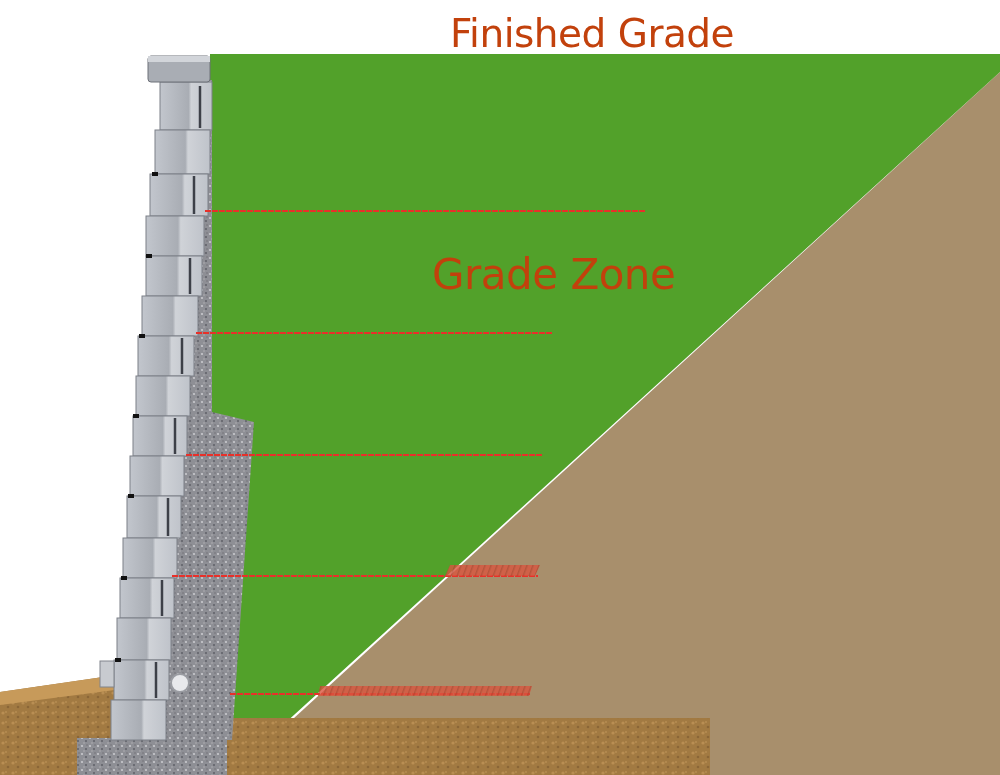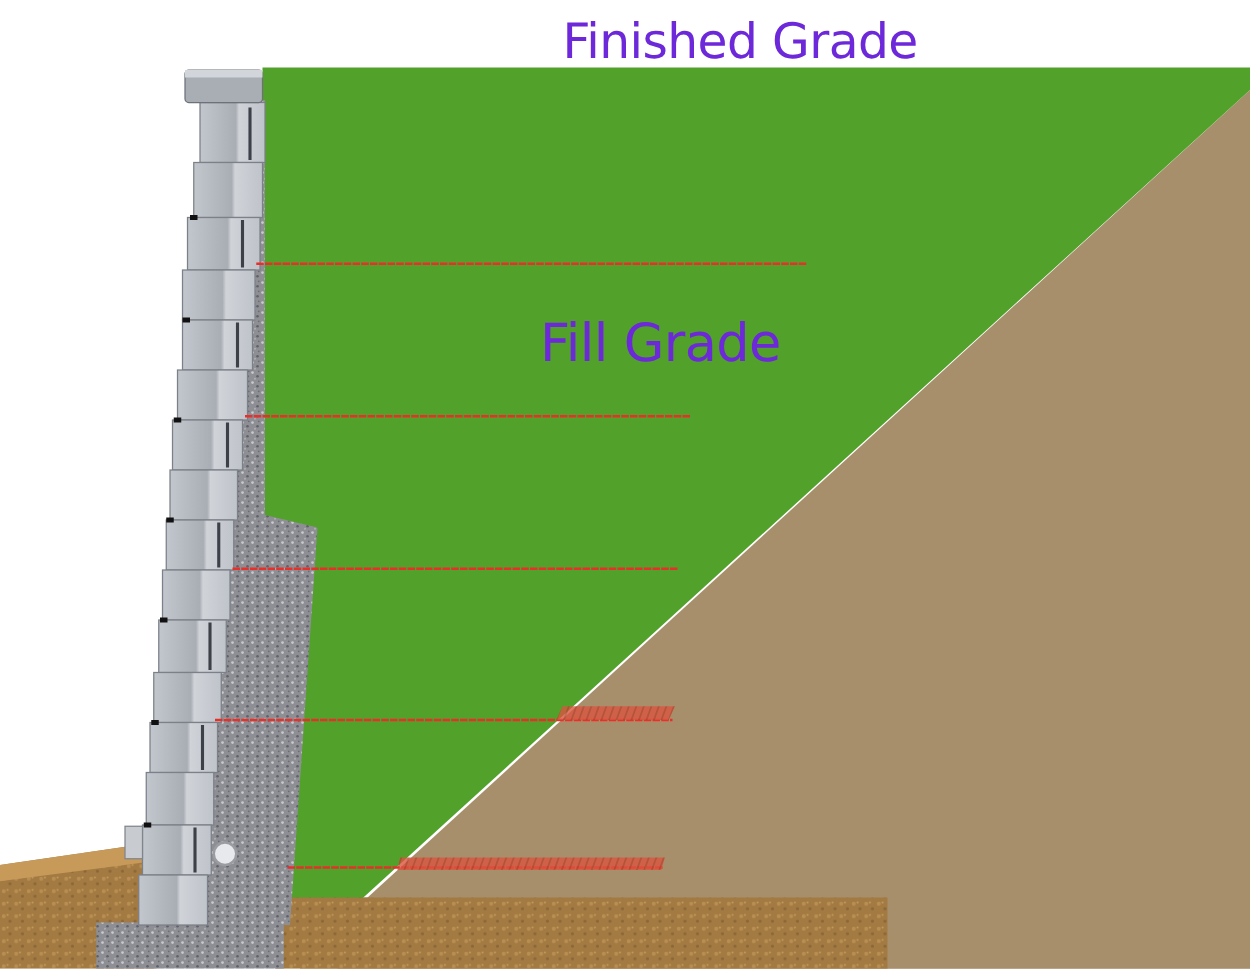--- a/index.html
+++ b/index.html
@@ -1,21 +1,21 @@
 <!DOCTYPE html>
 <html><head>
   <meta charset="utf-8">
   <style>
     html, body { margin: 0; padding: 0; background: #ffffff; }
     body { width: 1000px; height: 775px; overflow: hidden; position: relative; }
     #stage { position: absolute; left: 0; top: 0; width: 1000px; height: 775px; }
     .label {
       position: absolute;
       font-family: "DejaVu Sans", sans-serif;
-      color: #6d28d9;
+      color: #c2410c;
       white-space: nowrap;
       letter-spacing: -0.5px;
     }
     #title-label { left: 450px; top: 10px; font-size: 39px; line-height: 48px; }
     #fill-label { left: 432px; top: 250px; font-size: 42px; line-height: 50px; }
   </style>
 </head>
 <body>
 
 <div id="stage">
@@ -108,14 +108,14 @@
       <line x1="196" y1="333" x2="553" y2="333"></line>
       <line x1="186" y1="455" x2="543" y2="455"></line>
       <line x1="172" y1="576" x2="538" y2="576"></line>
       <line x1="230" y1="694" x2="530" y2="694"></line>
     </g>
     <polygon points="450,565 540,565 535,576 445,576" fill="url(#grid-hatch)" opacity="0.8"></polygon>
     <polygon points="320,686 532,686 529,696 318,696" fill="url(#grid-hatch)" opacity="0.8"></polygon>
   </svg>
 
   <div id="title-label" class="label">Finished Grade</div>
-  <div id="fill-label" class="label">Fill Grade</div>
+  <div id="fill-label" class="label">Grade Zone</div>
 </div>
 
 </body></html>

